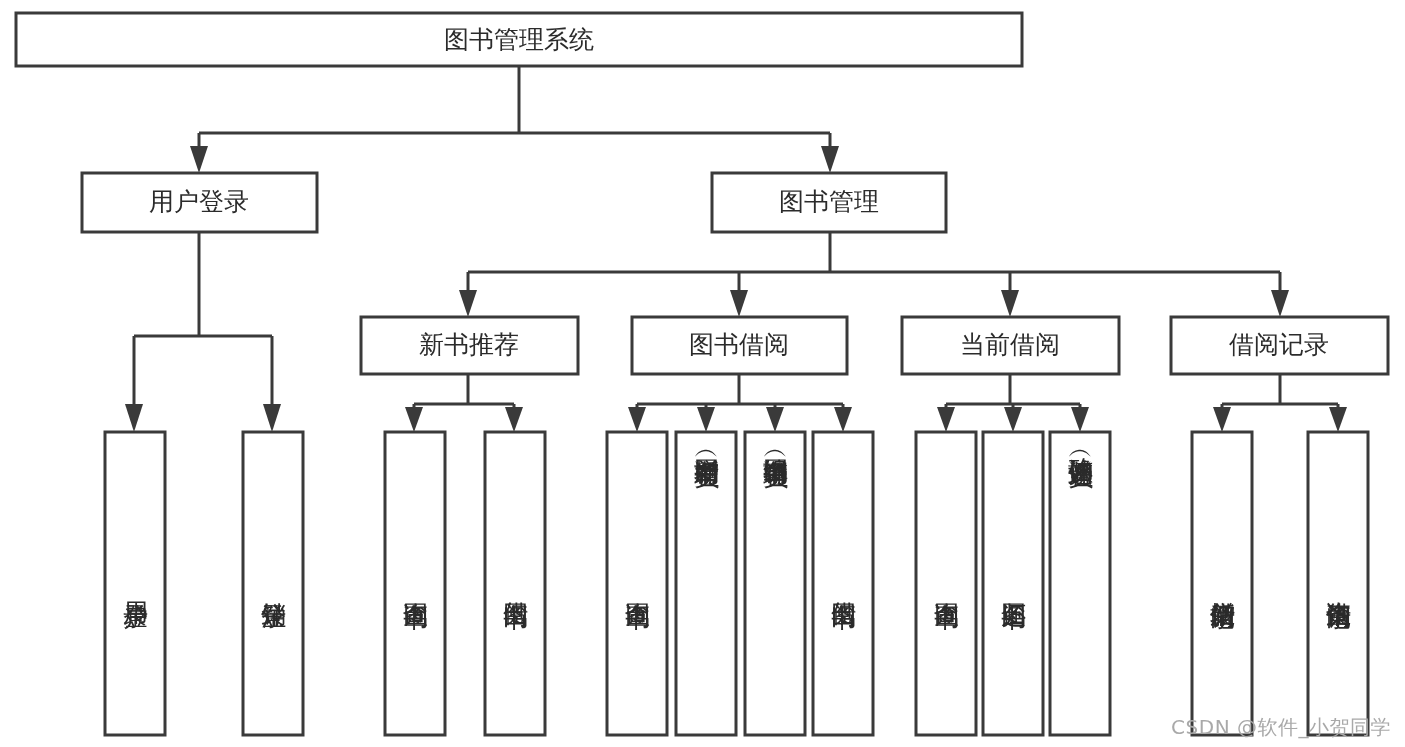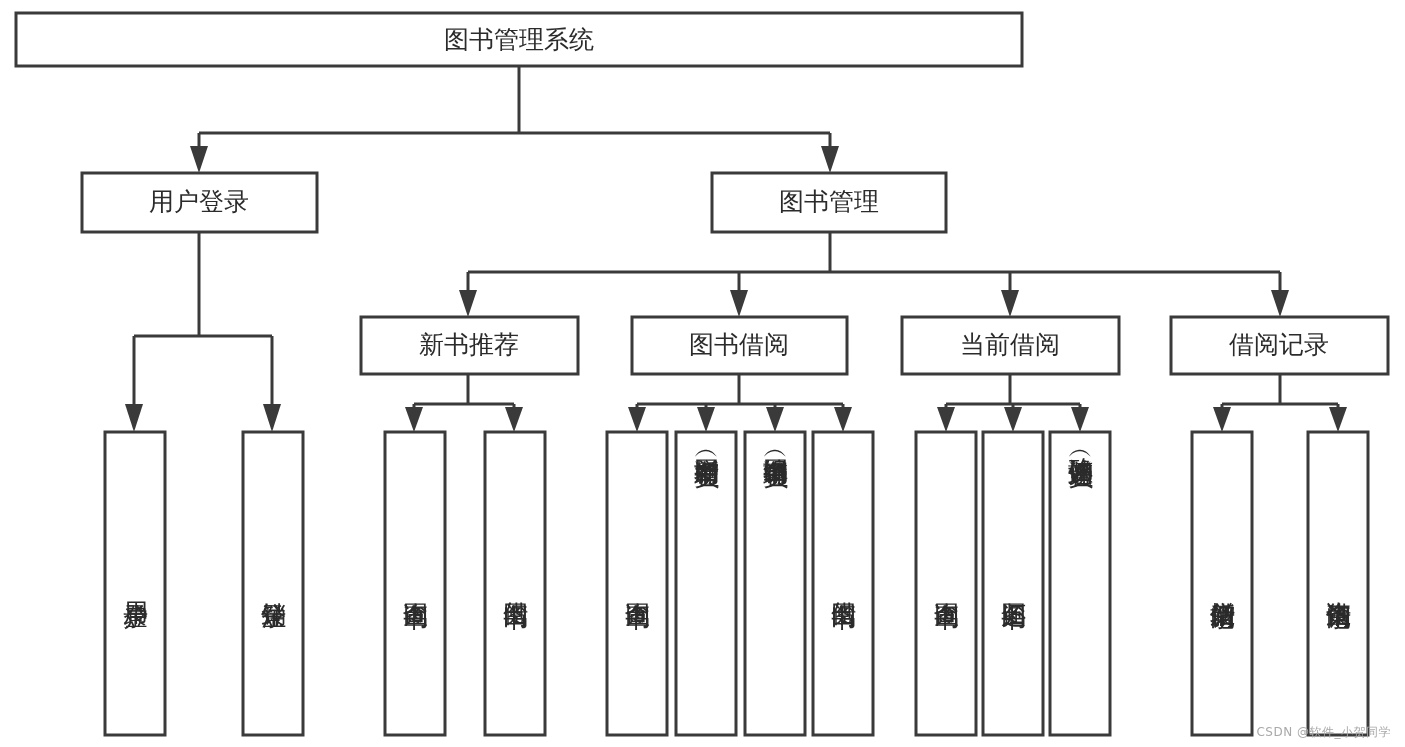--- a/index.html
+++ b/index.html
@@ -66,21 +66,21 @@
     line-height: 1.06;
     color: #2b2b2b;
     letter-spacing: 1px;
     white-space: nowrap;
   }
   .watermark {
     position: absolute;
     right: 14px;
     bottom: 6px;
     font-family: "DejaVu Sans", "Liberation Sans", sans-serif;
-    font-size: 12px;
+    font-size: 20px;
     color: #a9a9a9;
     white-space: nowrap;
     letter-spacing: 0.5px;
   }
 </style>
 </head>
 <body>
 
 <div id="diagram-root">
 

